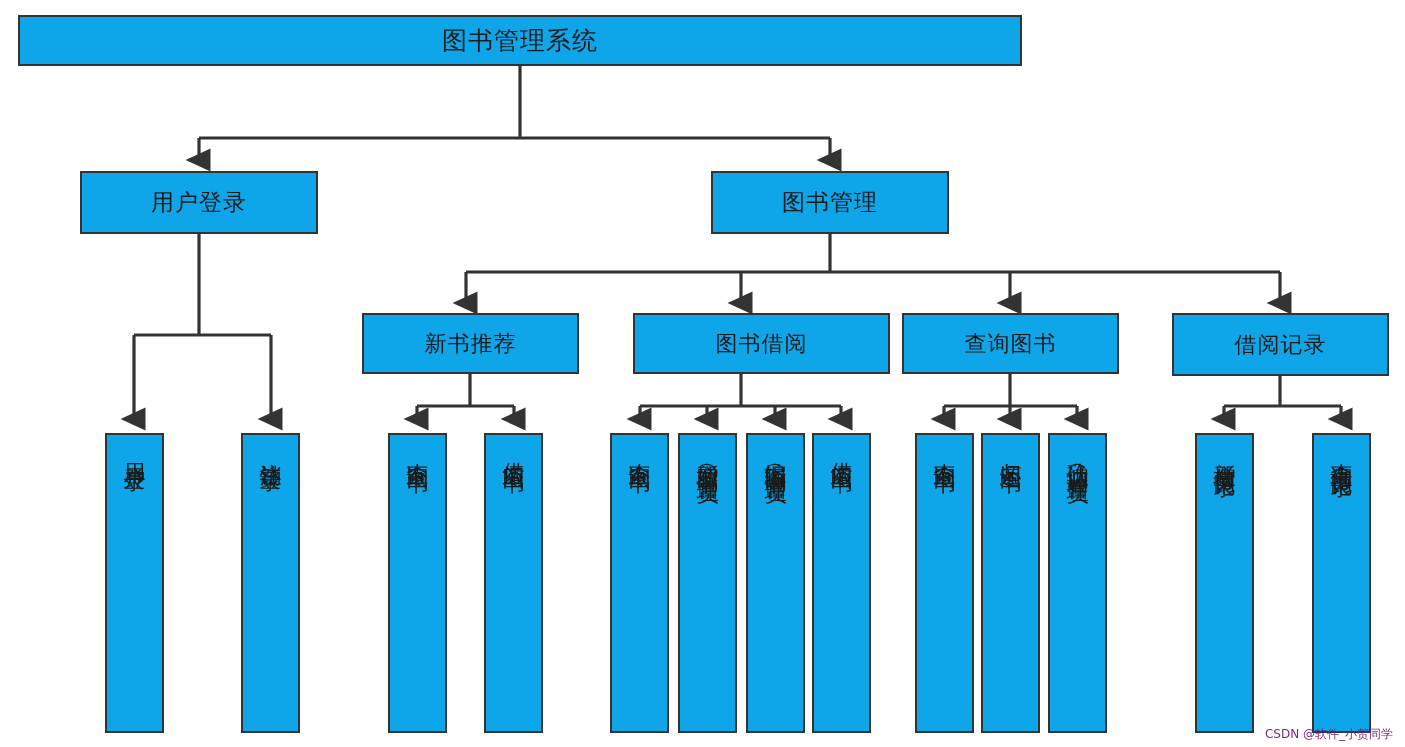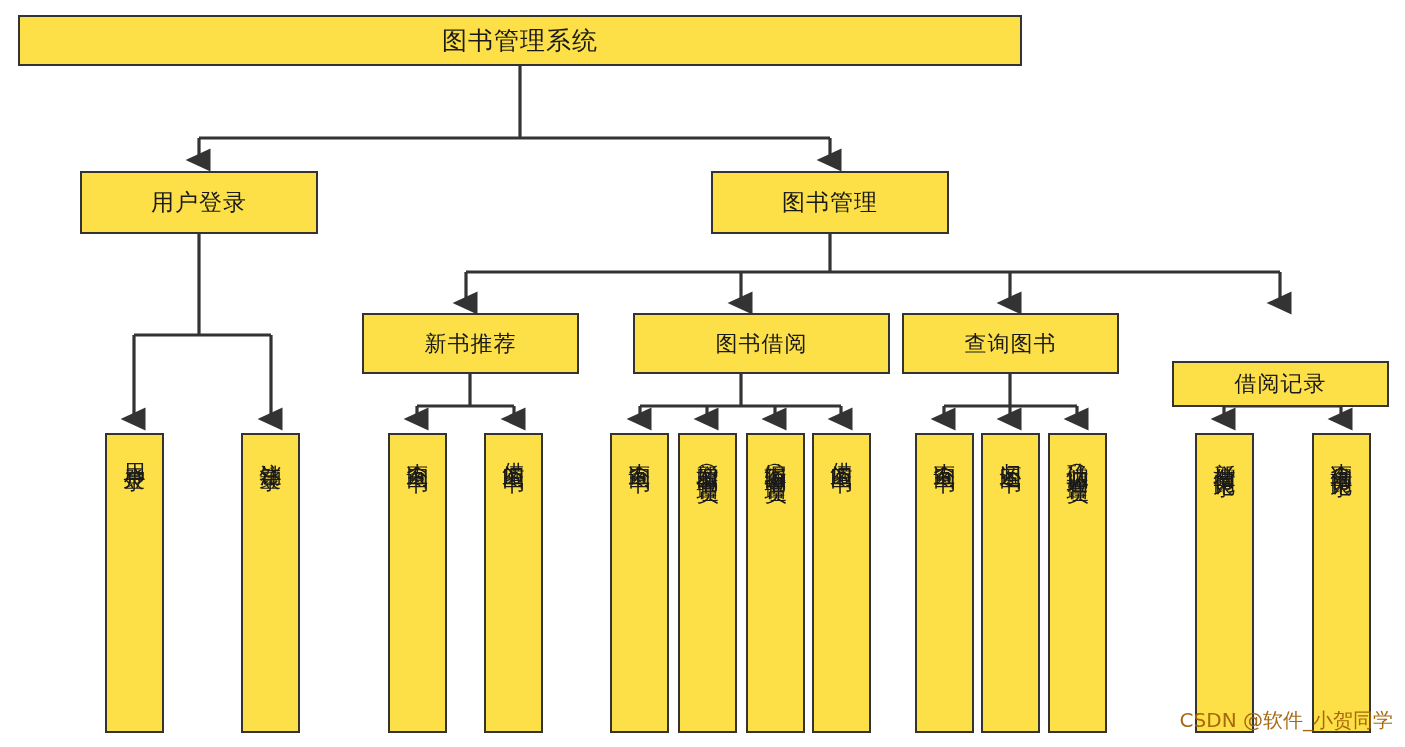--- a/index.html
+++ b/index.html
@@ -22,21 +22,21 @@
     position: absolute;
     left: 0;
     top: 0;
     width: 1405px;
     height: 747px;
     pointer-events: none;
   }
   .node {
     position: absolute;
     box-sizing: border-box;
-    background: #fde047;
+    background: #0ea5e9;
     border: 2.5px solid #333333;
     display: flex;
     align-items: center;
     justify-content: center;
     text-align: center;
     color: #1a1a1a;
     z-index: 2;
   }
   .node.root {
     font-size: 25px;
@@ -59,23 +59,23 @@
   .leaf .vtext {
     writing-mode: vertical-rl;
     text-orientation: upright;
     letter-spacing: 3px;
     line-height: 1;
     white-space: nowrap;
   }
   .watermark {
     position: absolute;
     right: 12px;
-    bottom: 13px;
-    font-size: 20px;
-    color: #a16207;
+    bottom: 4px;
+    font-size: 12px;
+    color: #701a75;
     z-index: 5;
     white-space: nowrap;
     opacity: 0.95;
   }
 </style>
 </head>
 <body>
 
 <div id="diagram-root">
 
@@ -134,21 +134,21 @@
   <div class="node level2" style="left:80px; top:171px; width:238px; height:63px;">用户登录</div>
 
   <div class="node level3" style="left:362px; top:313px; width:217px; height:61px;">新书推荐</div>
 
   <div class="node level2" style="left:711px; top:171px; width:238px; height:63px;">图书管理</div>
 
   <div class="node level3" style="left:633px; top:313px; width:257px; height:61px;">图书借阅</div>
 
   <div class="node level3" style="left:902px; top:313px; width:217px; height:61px;">查询图书</div>
 
-  <div class="node level3" style="left:1172px; top:313px; width:217px; height:46px;margin-top:48px;">借阅记录</div>
+  <div class="node level3" style="left:1172px; top:313px; width:217px; height:63px;">借阅记录</div>
 
   <div class="node leaf" style="left:105px; top:433px; width:59px; height:300px;">
     <span class="vtext">用户登录</span>
   </div>
 
   <div class="node leaf" style="left:241px; top:433px; width:59px; height:300px;">
     <span class="vtext">注销登录</span>
   </div>
 
   <div class="node leaf" style="left:388px; top:433px; width:59px; height:300px;">

